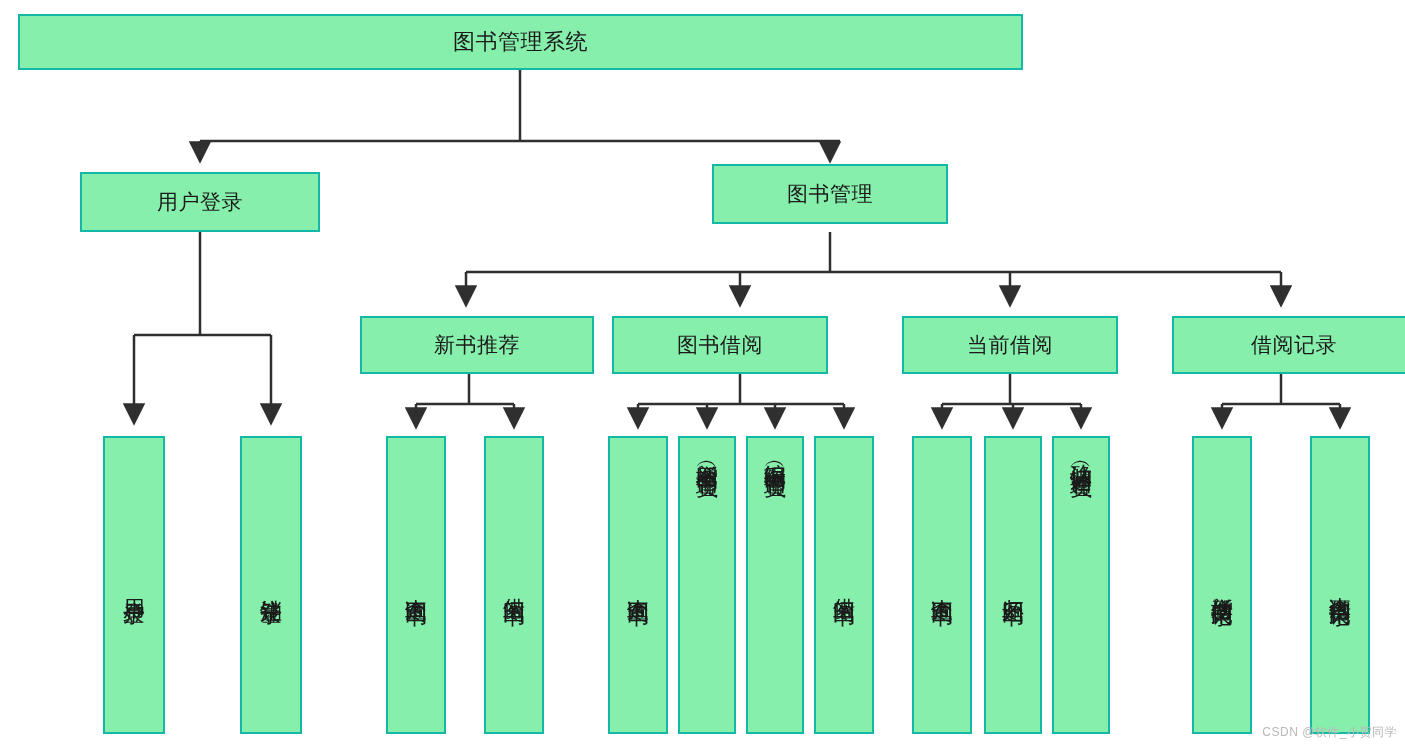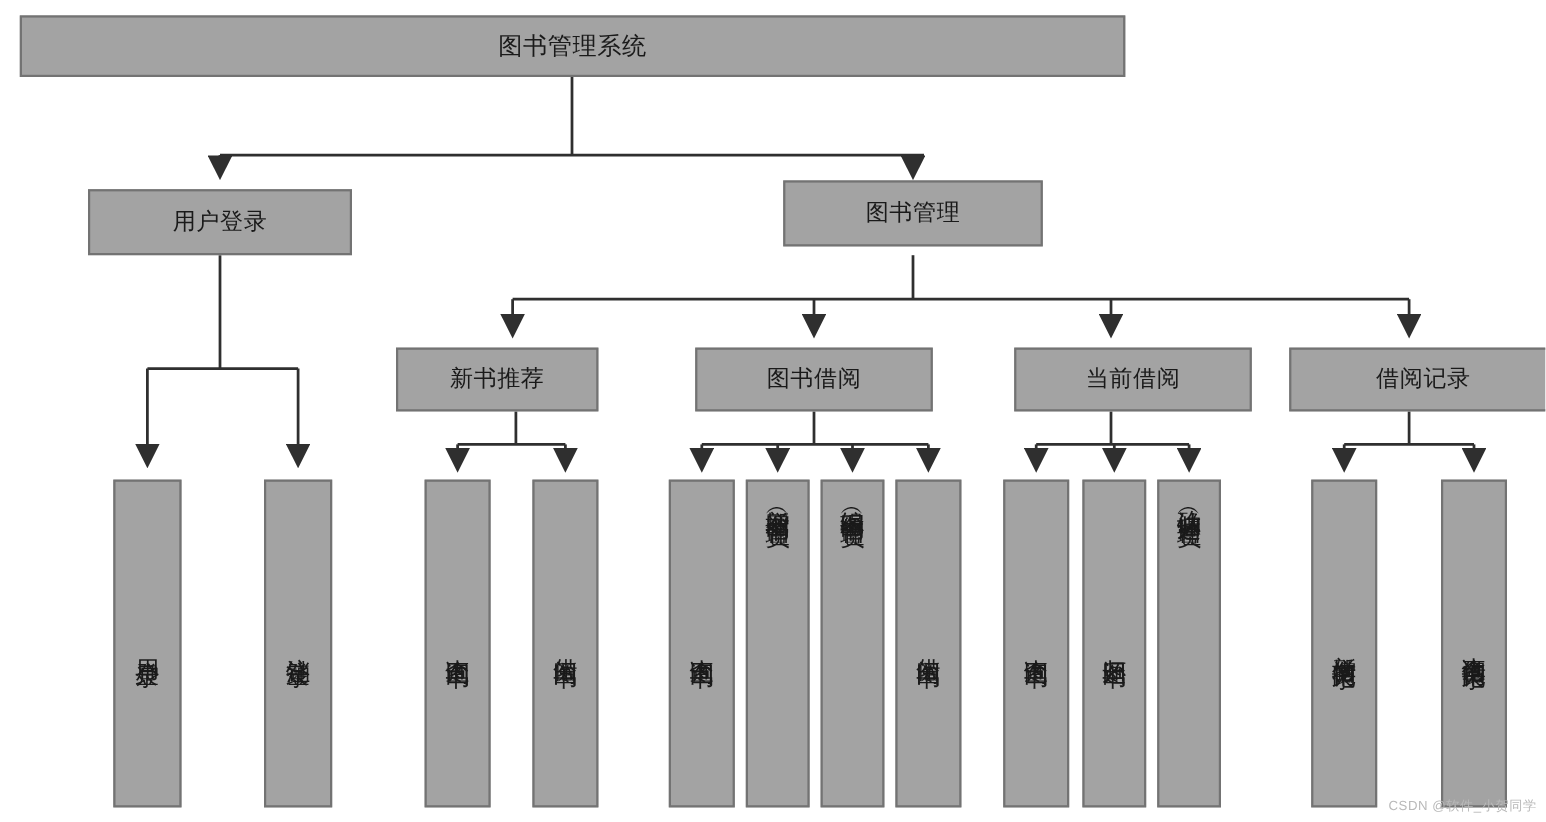--- a/index.html
+++ b/index.html
@@ -19,22 +19,22 @@
     position: absolute;
     left: 0;
     top: 0;
     width: 1405px;
     height: 747px;
     pointer-events: none;
   }
   .node {
     position: absolute;
     box-sizing: border-box;
-    background: #a3a3a3;
-    border: 2px solid #737373;
+    background: #86efac;
+    border: 2px solid #14b8a6;
     display: flex;
     align-items: center;
     justify-content: center;
     z-index: 2;
   }
   .node-label {
     color: #1a1a1a;
     letter-spacing: 0.5px;
     white-space: nowrap;
   }
@@ -135,27 +135,27 @@
     <span class="node-label">图书管理系统</span>
   </div>
 
   <div class="node h-node" id="node-l2-0" style="left: 80px; top: 172px; width: 240px; height: 60px;">
     <span class="node-label">用户登录</span>
   </div>
   <div class="node h-node" id="node-l2-1" style="left: 712px; top: 164px; width: 236px; height: 60px;">
     <span class="node-label">图书管理</span>
   </div>
 
-  <div class="node h-node" id="node-l3-0" style="left: 360px; top: 316px; width: 184px; height: 58px; text-align: right;">
+  <div class="node h-node" id="node-l3-0" style="left: 360px; top: 316px; width: 234px; height: 58px; text-align: right;">
     <span class="node-label">新书推荐</span>
   </div>
-  <div class="node h-node" id="node-l3-1" style="left: 632px; top: 316px; width: 216px; height: 58px;">
+  <div class="node h-node" id="node-l3-1" style="left: 612px; top: 316px; width: 216px; height: 58px;">
     <span class="node-label">图书借阅</span>
   </div>
-  <div class="node h-node" id="node-l3-2" style="left: 902px; top: 316px; width: 216px; height: 58px; margin-left: 20px;">
+  <div class="node h-node" id="node-l3-2" style="left: 902px; top: 316px; width: 216px; height: 58px;">
     <span class="node-label">当前借阅</span>
   </div>
   <div class="node h-node" id="node-l3-3" style="left: 1172px; top: 316px; width: 244px; height: 58px;">
     <span class="node-label">借阅记录</span>
   </div>
 
   <div class="node leaf centered" id="node-leaf-0" style="left: 103px; top: 436px; width: 62px; height: 298px;">
     <span class="node-label">用户登录</span>
   </div>
   <div class="node leaf centered" id="node-leaf-1" style="left: 240px; top: 436px; width: 62px; height: 298px;">

